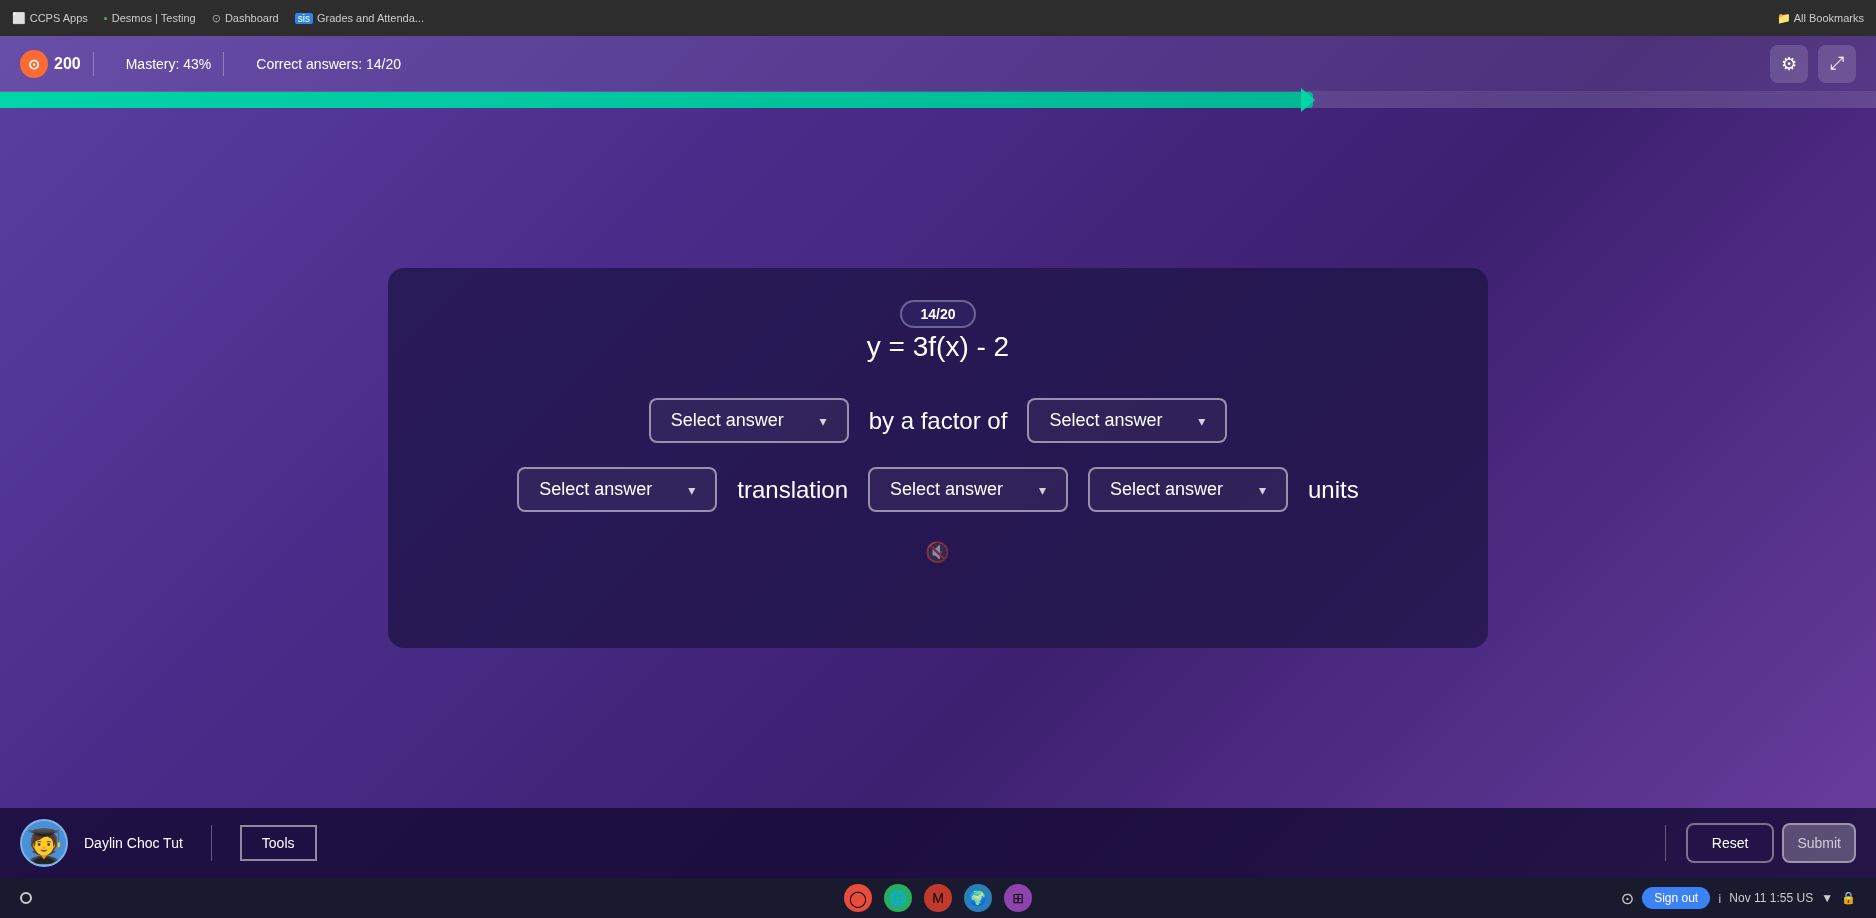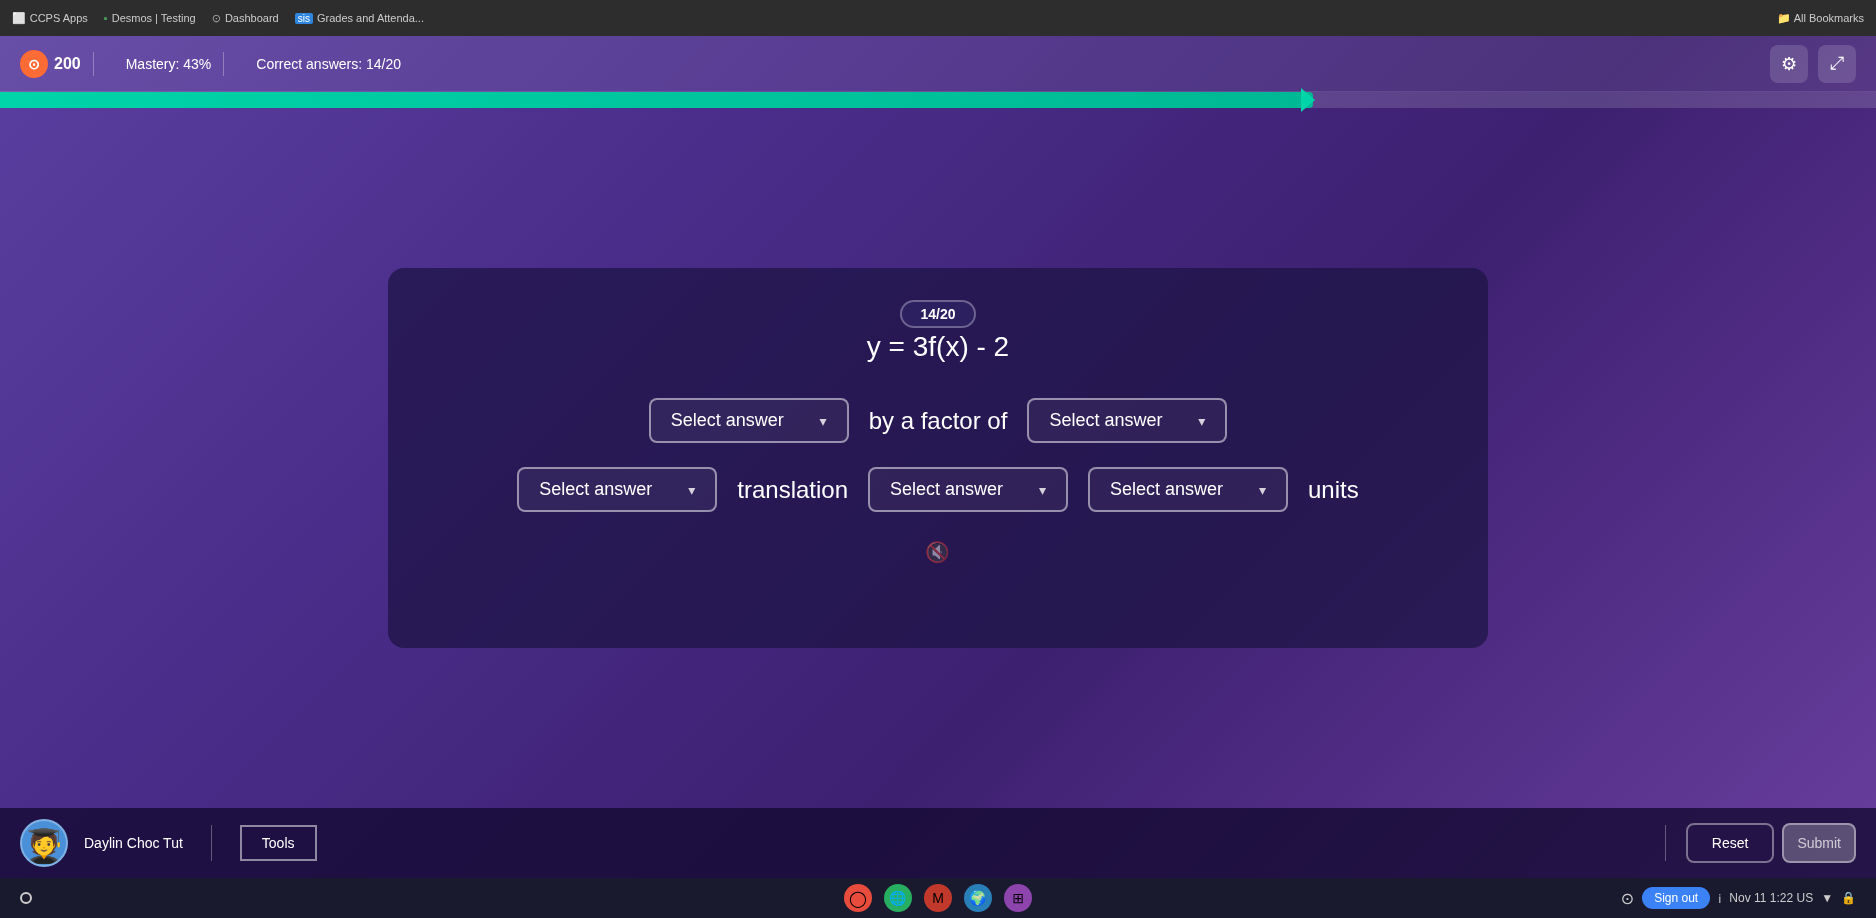--- a/index.html
+++ b/index.html
@@ -461,19 +461,19 @@
       <span>🌍</span>
     </div>
     <div class="taskbar-icon" style="background:#8e44ad;">
       <span>⊞</span>
     </div>
 
     <div class="taskbar-right">
       <span style="font-size:16px;">⊙</span>
       <button class="signout-btn">Sign out</button>
       <span>ℹ</span>
-      <span>Nov 11  1:22 US</span>
+      <span>Nov 11  1:55 US</span>
       <span>▼</span>
       <span>🔒</span>
     </div>
   </div>
 
 </div>
 
 </body></html>

